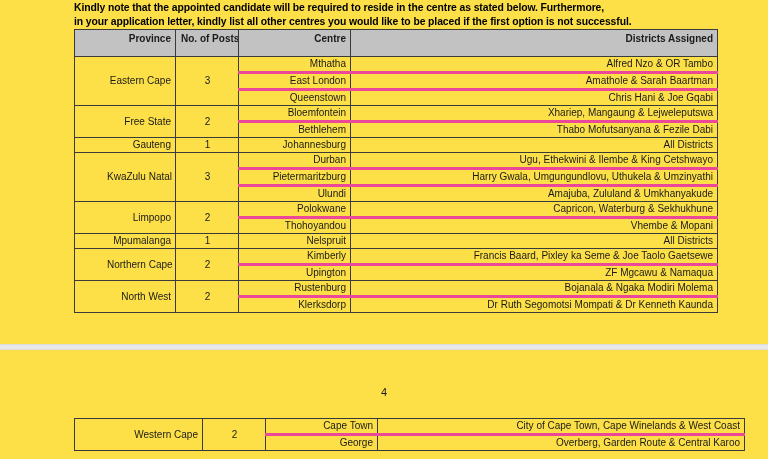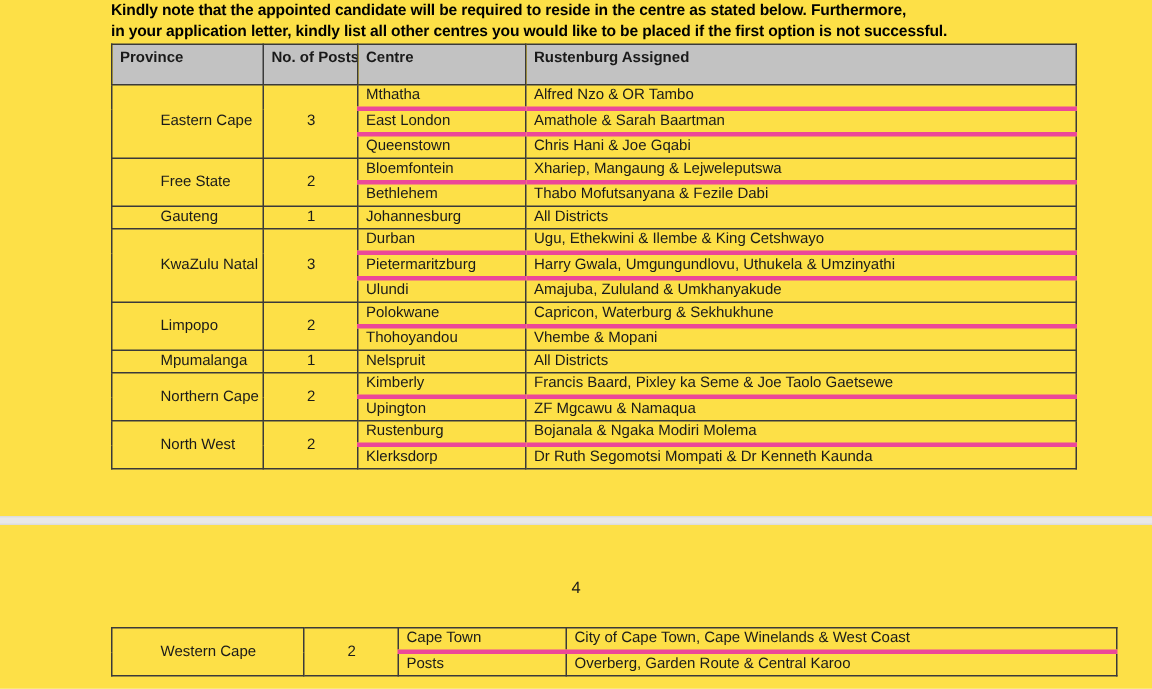--- a/index.html
+++ b/index.html
@@ -70,21 +70,21 @@
   }
   #western-cape-table {
     left: 74px;
     top: 68px;
     width: 603px;
   }
 
   .doc-table td, .doc-table th {
     border: 1px solid #3a3a3a;
     padding: 1px 4px 2px 5px;
-    text-align: left;
+    text-align: right;
     vertical-align: middle;
     font-weight: normal;
     overflow: hidden;
     white-space: nowrap;
   }
 
   .doc-table thead th {
     background: #c2c2c2;
     font-weight: bold;
     font-size: 10px;
@@ -134,21 +134,21 @@
     <span class="line">Kindly note that the appointed candidate will be required to reside in the centre as stated below. Furthermore,</span>
     <span class="line">in your application letter, kindly list all other centres you would like to be placed if the first option is not successful.</span>
   </div>
 
   <table class="doc-table" id="centres-table">
     <thead>
       <tr>
         <th class="c-province">Province</th>
         <th class="c-posts">No. of Posts</th>
         <th class="c-centre">Centre</th>
-        <th class="c-districts">Rustenburg Assigned</th>
+        <th class="c-districts">Districts Assigned</th>
       </tr>
     </thead>
     <tbody id="centres-body">
         <tr>
           <td class="c-province" rowspan="3">Eastern Cape</td>
           <td class="c-posts" rowspan="3">3</td>
           <td class="c-centre">Mthatha</td>
           <td class="c-districts">Alfred Nzo &amp; OR Tambo</td>
         </tr>
         <tr class="sub-sep">
@@ -238,19 +238,19 @@
 
   <table class="doc-table" id="western-cape-table">
     <tbody id="western-cape-body">
         <tr>
           <td class="c-province" rowspan="2">Western Cape</td>
           <td class="c-posts" rowspan="2">2</td>
           <td class="c-centre">Cape Town</td>
           <td class="c-districts">City of Cape Town, Cape Winelands &amp; West Coast</td>
         </tr>
         <tr class="sub-sep">
-          <td class="c-centre">Posts</td>
+          <td class="c-centre">George</td>
           <td class="c-districts">Overberg, Garden Route &amp; Central Karoo</td>
         </tr>
       </tbody>
   </table>
 
 </div>
 
 </body></html>

